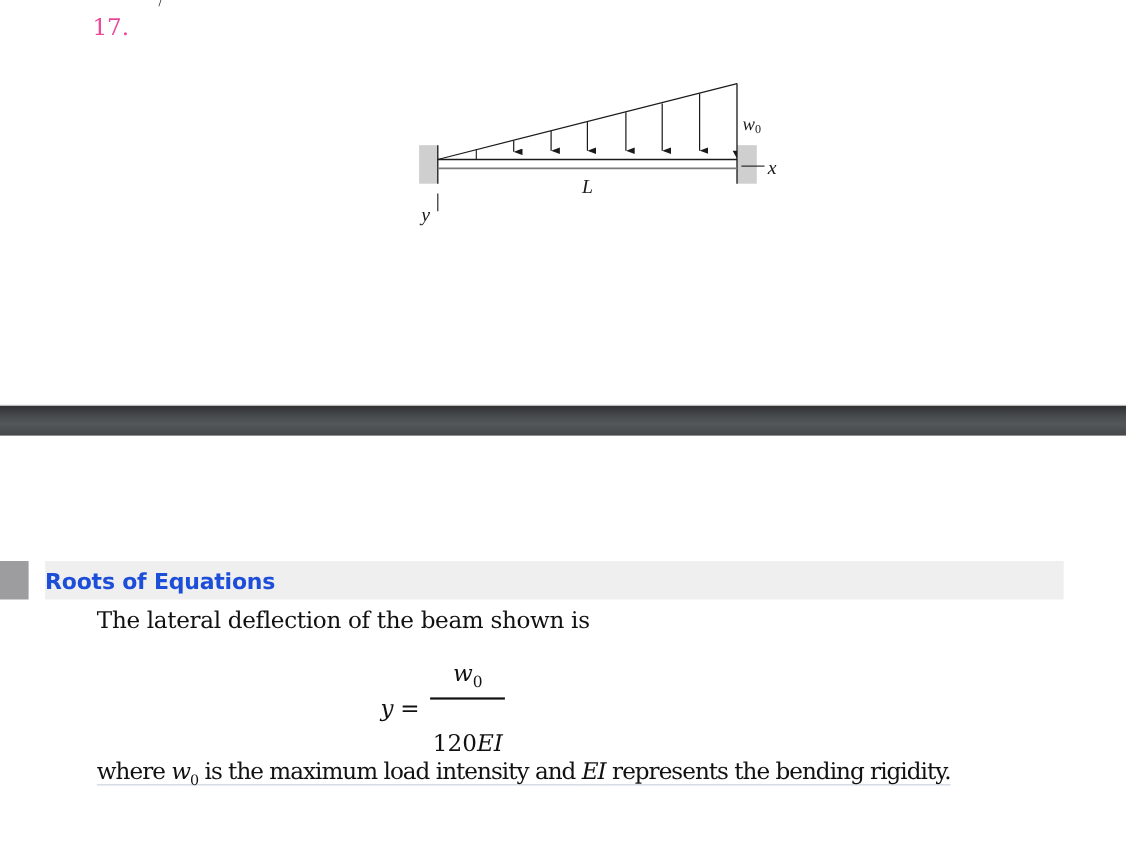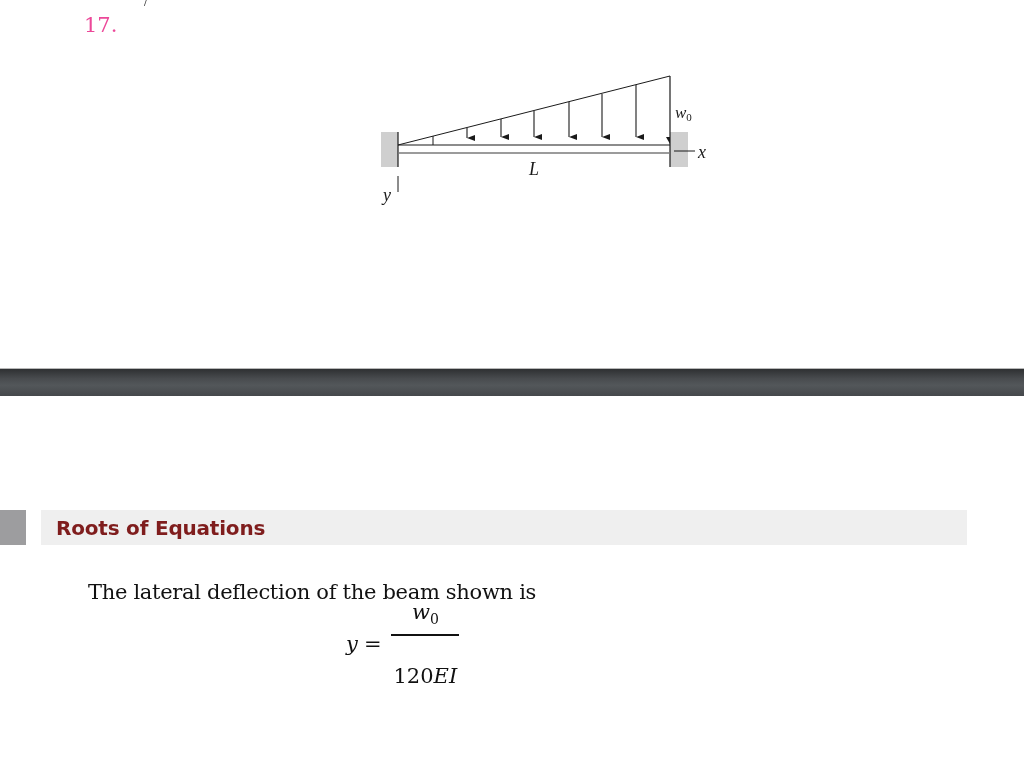--- a/index.html
+++ b/index.html
@@ -63,31 +63,31 @@
       position: absolute;
       left: 41px;
       top: 510px;
       width: 926px;
       height: 35px;
       background: #efefef;
       display: flex;
       align-items: center;
     }
     .section-title {
-      margin-left: 15px;
+      margin-left: 0;
       font-family: "DejaVu Sans", "Liberation Sans", sans-serif;
       font-weight: bold;
       font-size: 20px;
-      color: #7f1d1d;
+      color: #1d4ed8;
       letter-spacing: -0.2px;
     }
     .intro {
       position: absolute;
       left: 88px;
-      top: 580px;
+      top: 552px;
       font-family: "DejaVu Serif", serif;
       font-size: 21px;
       letter-spacing: -0.3px;
     }
     .equation {
       position: absolute;
       left: 346px;
       top: 612px;
       height: 64px;
       display: flex;
@@ -209,13 +209,14 @@
   <span class="eq-lhs">y</span>
   <span class="eq-equals">=</span>
   <span class="fraction">
     <span class="frac-num"><span>w</span><sub>0</sub></span>
     <span class="frac-bar"></span>
     <span class="frac-den"><span>120</span><i>EI</i></span>
   </span>
 </div>
 
 <div class="body-lines">
+  <span class="body-line ul"><span>where </span><i>w</i><sub>0</sub><span> is the maximum load intensity and </span><i>EI</i><span> represents the bending rigidity.</span></span>
 </div>
 
 </body></html>

